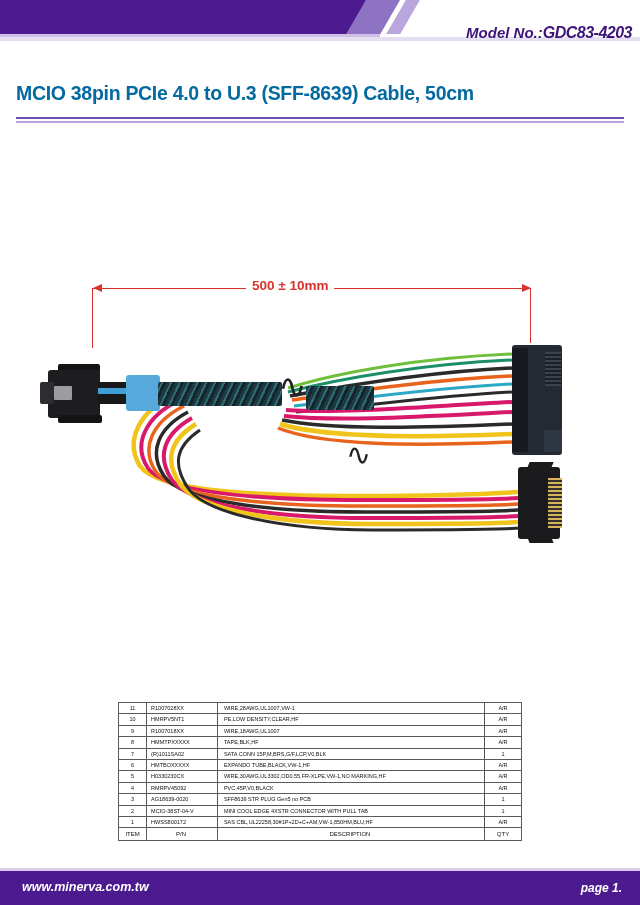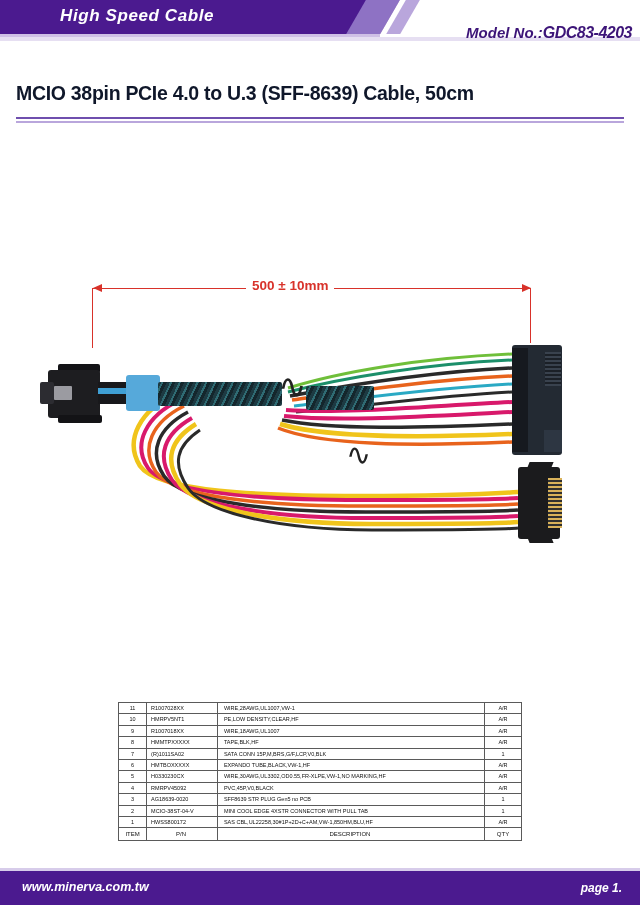--- a/index.html
+++ b/index.html
@@ -86,21 +86,21 @@
   }
   .model-no .mn-label { font-size: 15px; margin-left: 38px; }
   .model-no .mn-value { font-size: 16px; letter-spacing: -0.5px; }
 
   
   .product-title {
     position: absolute;
     top: 82px; left: 16px;
     font-size: 19.5px;
     font-weight: bold;
-    color: #0f172a;
+    color: #0369a1;
     letter-spacing: -0.3px;
     white-space: nowrap;
   }
   .title-rule1 {
     position: absolute;
     top: 117px; left: 16px;
     width: 608px; height: 2px;
     background: #6f4fae;
   }
   .title-rule2 {
@@ -381,21 +381,20 @@
 </style>
 </head>
 <body>
 
 <div class="header">
   <div class="header-band">
     <div class="band-slash-a"></div>
     <div class="band-slash-b"></div>
     <div class="band-slash-c"></div>
   </div>
-  <div class="header-title">High Speed Cable</div>
   <div class="header-underline"></div>
   <div class="header-underline2"></div>
 </div>
 <div class="model-no">
   <span class="mn-label">Model No.:</span><span class="mn-value">GDC83-4203</span>
 </div>
 
 <div class="product-title">MCIO 38pin PCIe 4.0 to U.3 (SFF-8639) Cable, 50cm</div>
 <div class="title-rule1"></div>
 <div class="title-rule2"></div>

